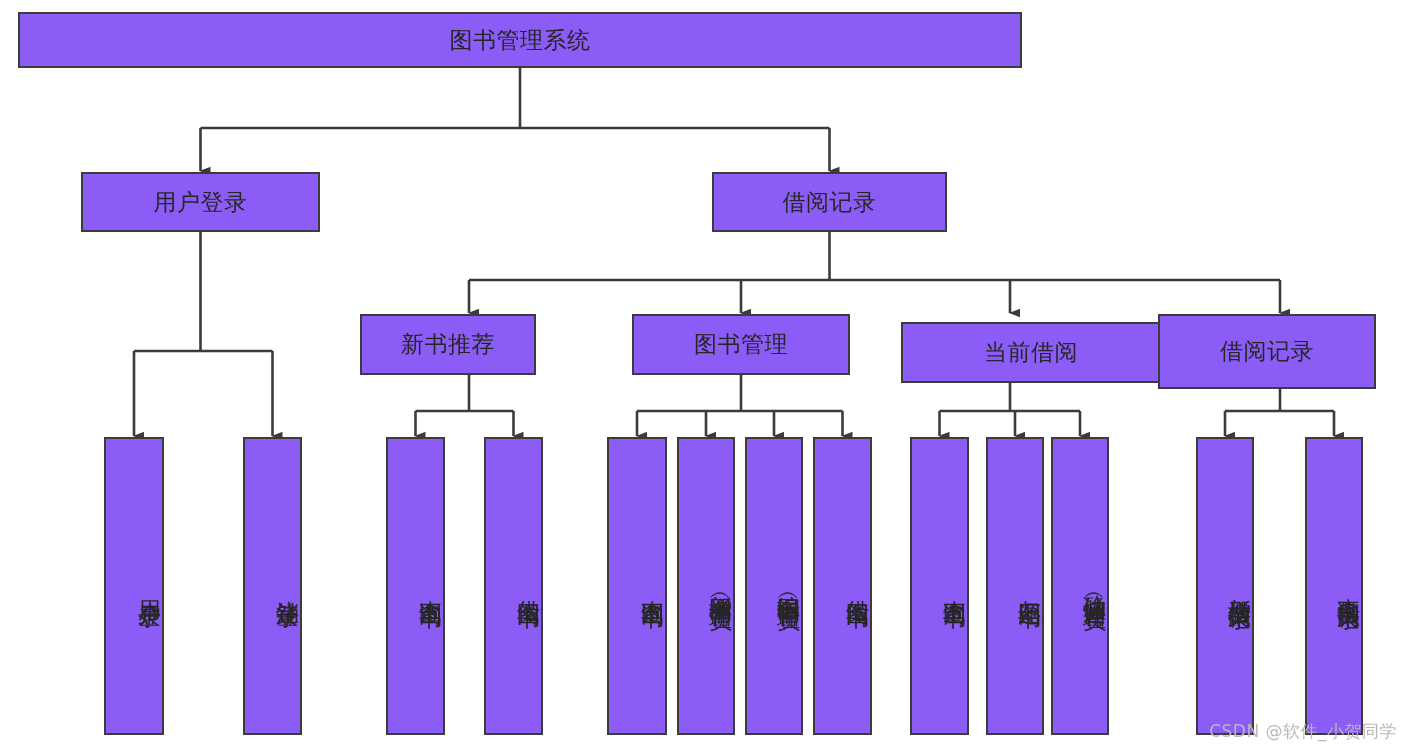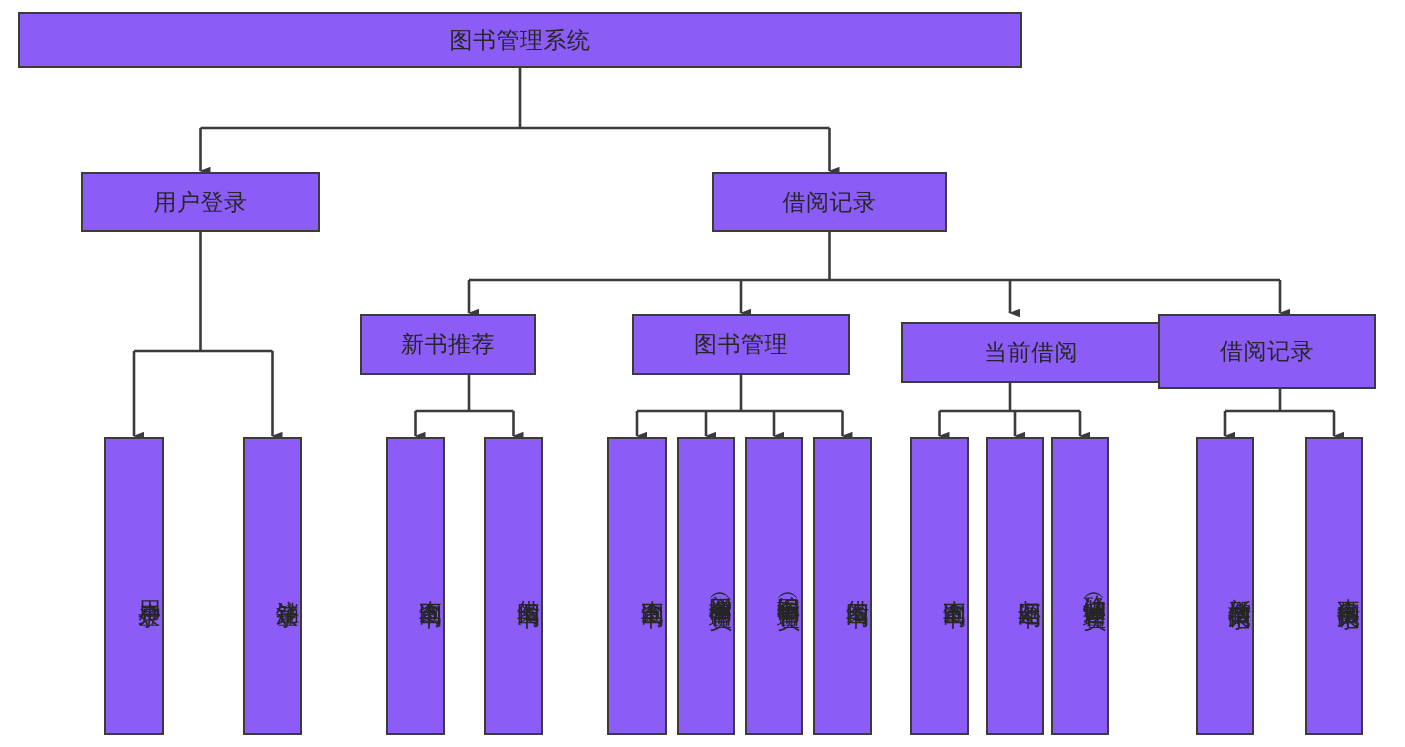--- a/index.html
+++ b/index.html
@@ -167,14 +167,15 @@
         <span class="node-label">确认归还（管理员）</span>
       </div>
       <div class="node-box vertical" style="left: 1196px; top: 437px; width: 58px; height: 298px;">
         <span class="node-label">新增借阅记录</span>
       </div>
       <div class="node-box vertical" style="left: 1305px; top: 437px; width: 58px; height: 298px;">
         <span class="node-label">查询借阅记录</span>
       </div>
     </div>
 
+  <div id="watermark">CSDN @软件_小贺同学</div>
 
 </div>
 
 </body></html>

